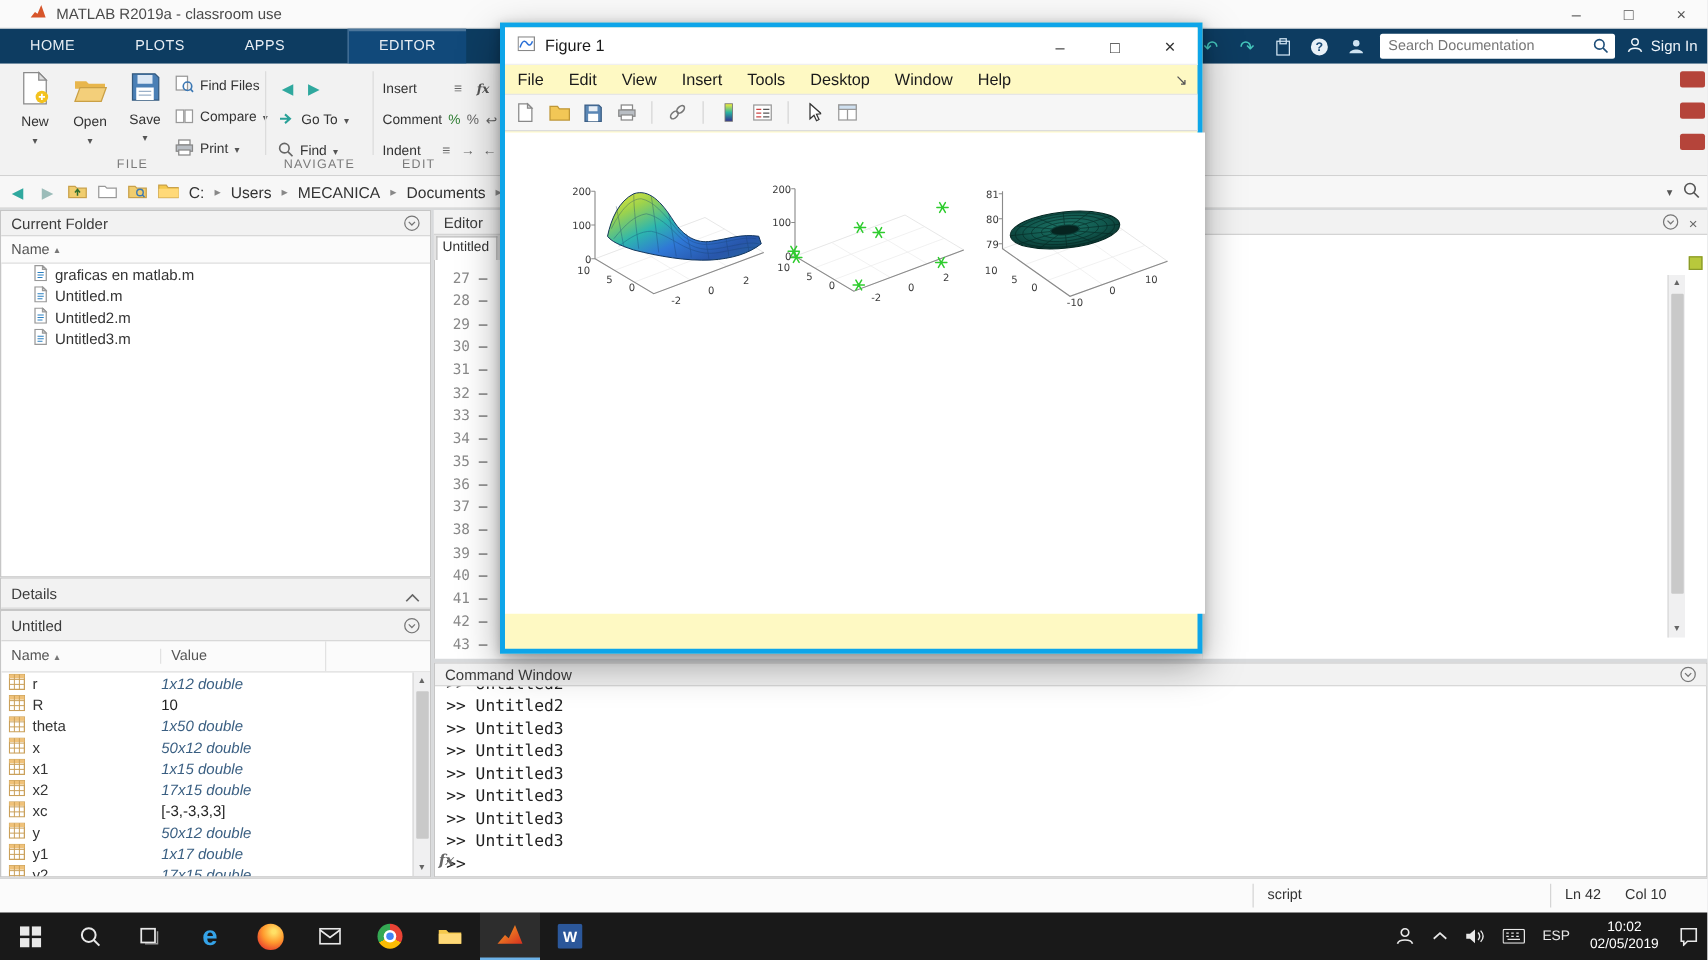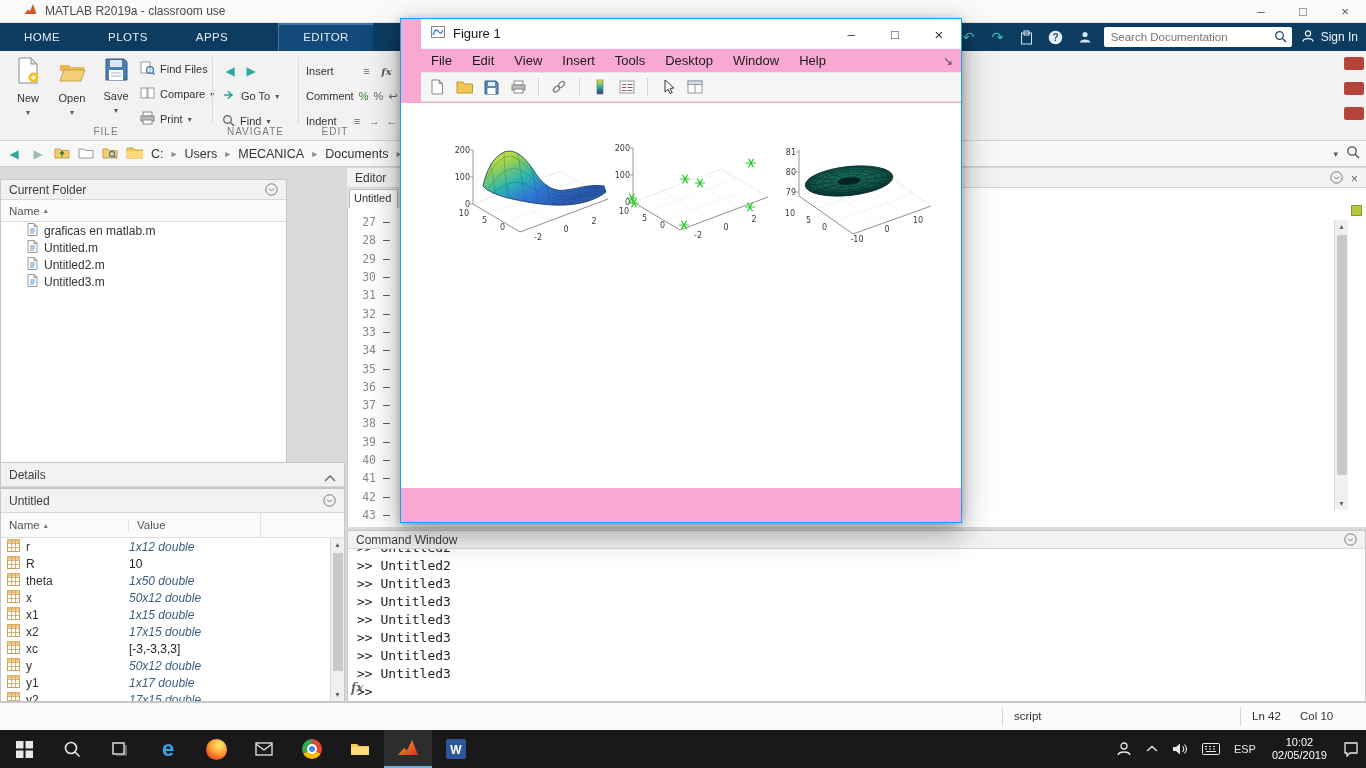--- a/index.html
+++ b/index.html
@@ -79,21 +79,21 @@
   
   .cmd-body { overflow:hidden; }
   .cmd-line { height:18px; font-family:"DejaVu Sans Mono",monospace; font-size:13px; color:#222; padding-left:9px; white-space:pre; }
   .fx-corner { position:absolute; left:3px; bottom:6px; font-family:"DejaVu Serif",serif; font-style:italic; font-weight:bold; font-size:12px; color:#666; }
 
   
   .statusbar { background:#fbfbfb; border-top:1px solid #c9c9c9; font-size:11.5px; color:#333; }
   .sb-div { position:absolute; top:4px; bottom:4px; width:1px; background:#d5d5d5; }
 
   
-  .figwin { background:#f9a8d4; border:1px solid #0ea5e9; box-shadow:0 10px 30px rgba(0,0,0,.35), 0 2px 8px rgba(0,0,0,.25); z-index:60;padding-left:20px; }
+  .figwin { background:#fef9c3; border:4px solid #0ea5e9; box-shadow:0 10px 30px rgba(0,0,0,.35), 0 2px 8px rgba(0,0,0,.25); z-index:60; }
   .fig-titlebar { height:30px; background:#fff; display:flex; align-items:center; padding-left:10px; gap:8px; border-bottom:1px solid #f0f0f0; }
   .fig-title { font-size:13px; color:#1a1a1a; }
   .fig-btns { position:absolute; right:0; top:0; display:flex; }
   .fig-wb { width:44px; height:30px; display:flex; align-items:center; justify-content:center; color:#333; font-size:13px; }
   .fig-menubar { height:24px; display:flex; align-items:center; border-bottom:1px solid #e6e6e6; position:relative; }
   .menu-item { font-size:13px; color:#1a1a1a; padding:0 10px; }
   .fig-dock { position:absolute; right:8px; color:#555; font-size:12px; }
   .fig-toolbar { height:29px; background:#f6f6f6; border-bottom:1px solid #dcdcdc; display:flex; align-items:center; padding-left:6px; gap:7px; }
   .tb-sep { width:1px; height:18px; background:#d5d5d5; margin:0 3px; }
   .tbi { display:flex; align-items:center; justify-content:center; width:20px; height:22px; }
@@ -341,21 +341,21 @@
         <svg width="14" height="14">
             <circle cx="6" cy="6" r="4.2" fill="none" stroke="#555" stroke-width="1.3"></circle>
             <line x1="9" y1="9" x2="13" y2="13" stroke="#555" stroke-width="1.4"></line>
           </svg>
       </span>
     </span>
   </div>
 
   <div class="abs backdrop" style="left:0;top:167px;width:1366px;height:536px"></div>
 
-  <div class="abs panel" style="left:0;top:179px;width:287px;height:294px">
+  <div class="abs panel" style="left:0;top:168px;width:345px;height:294px">
     <div class="panel-header">
       <span class="panel-title">Current Folder</span>
       <span class="ph-right">
         <span>
           <svg width="13" height="13">
               <circle cx="6.5" cy="6.5" r="5.7" fill="none" stroke="#777"></circle>
               <path d="M4,5.5 L6.5,8 L9,5.5" fill="none" stroke="#777"></path>
             </svg>
         </span>
       </span>

